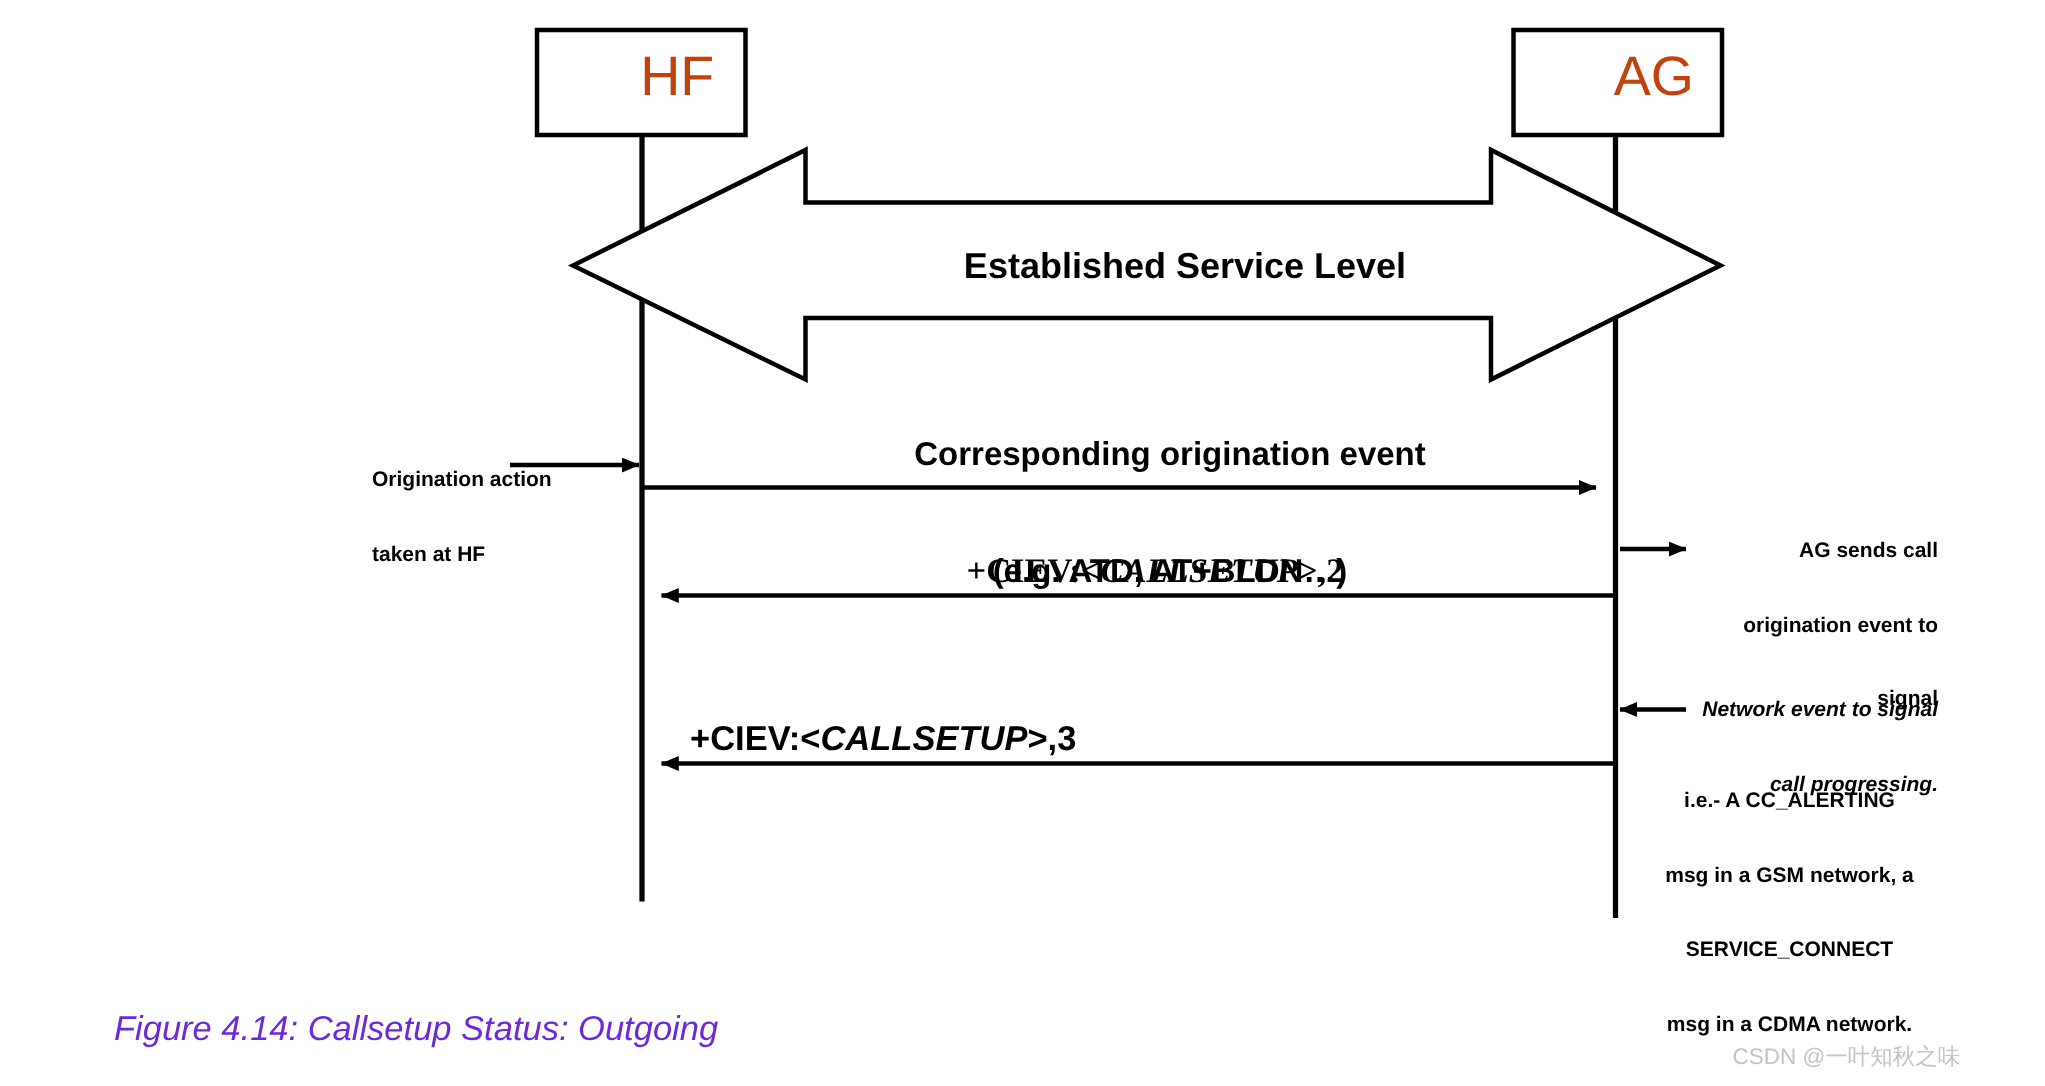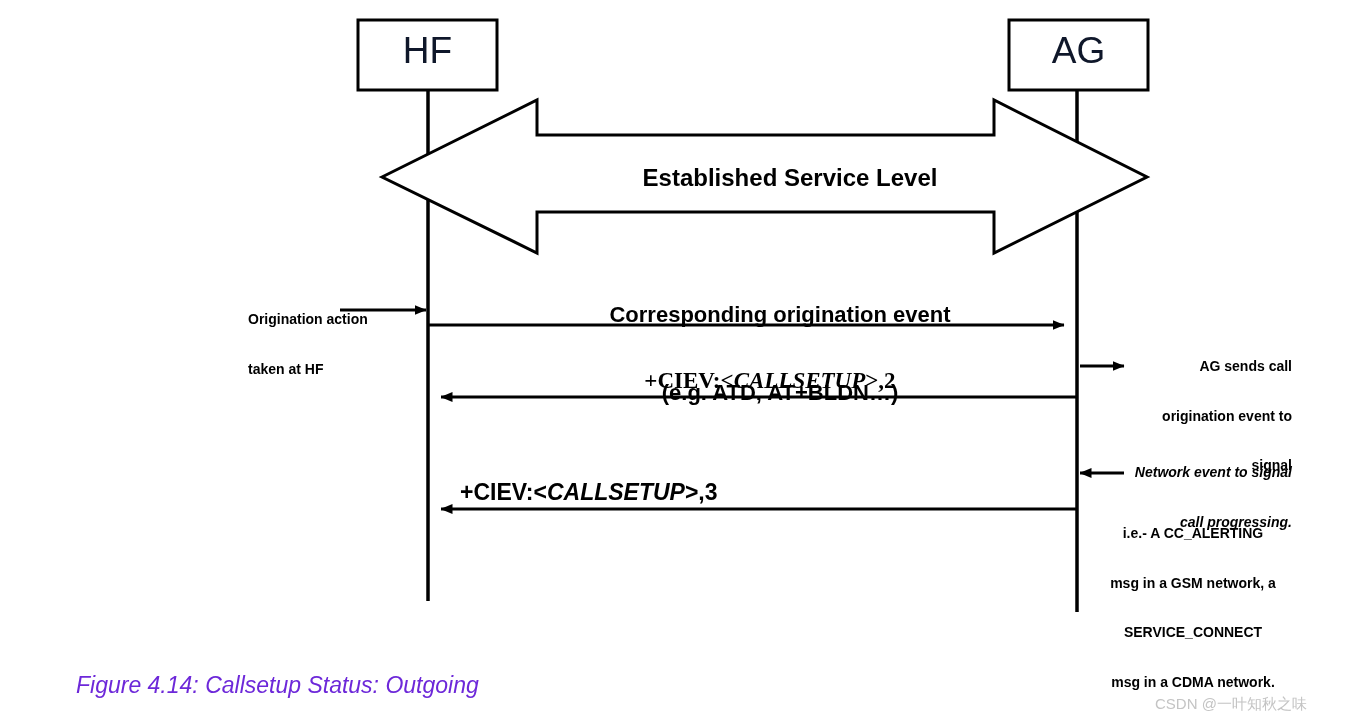--- a/index.html
+++ b/index.html
@@ -32,37 +32,38 @@
     font-weight: bold;
     color: #000000;
     white-space: pre;
     line-height: 1.18;
   }
   .actor-name {
     position: absolute;
     font-family: "Liberation Sans", sans-serif;
     font-weight: normal;
     font-size: 37px;
-    color: #0f172a;
+    color: #c2410c;
     text-align: center;
     line-height: 1;
+    padding-left: 24px;
   }
   #actor-hf-label { left: 358px; top: 32px; width: 139px; }
   #actor-ag-label { left: 1009px; top: 32px; width: 139px; }
 
   #established-label {
     left: 434px;
     top: 164px;
     width: 712px;
     text-align: center;
     font-size: 24px;
   }
   #origination-event-label {
     left: 470px;
-    top: 250px;
+    top: 238px;
     width: 620px;
     text-align: center;
     font-size: 22px;
   }
   #origination-action-label {
     left: 248px;
     top: 278px;
     width: 152px;
     text-align: left;
     font-size: 14px;

